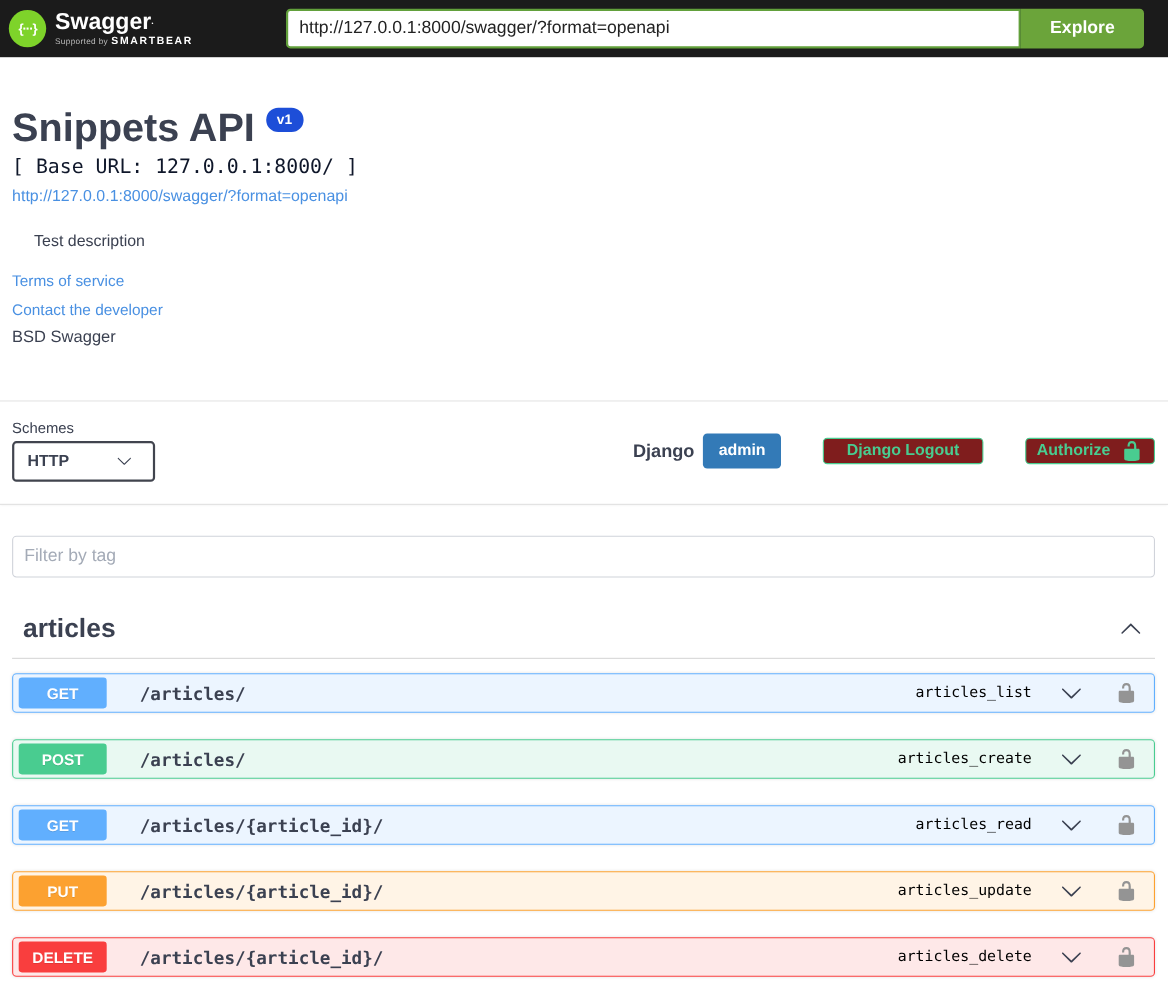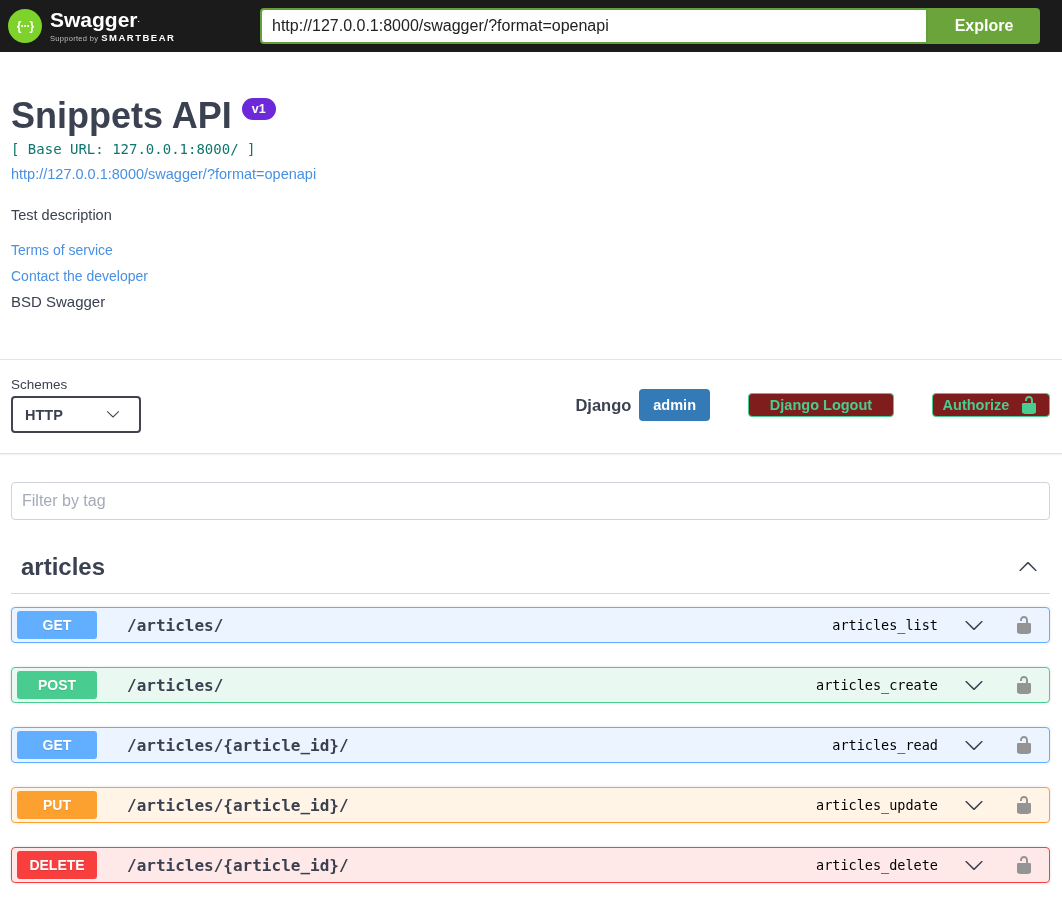--- a/index.html
+++ b/index.html
@@ -24,25 +24,25 @@
                  color:#fff; font-weight:bold; font-size:16px; cursor:pointer;
                  font-family:"Liberation Sans", sans-serif; }
 
   
   .wrap { padding:0 12px 0 11px; }
 
   
   .info { padding:44px 0 0; }
   .title-row { display:flex; align-items:flex-start; }
   .api-title { font-size:36px; font-weight:bold; color:#3b4151; line-height:40px; }
-  .ver-badge { margin:2px 0 0 10px; background:#6d28d9; color:#fff; font-size:12.5px; font-weight:bold;
+  .ver-badge { margin:2px 0 0 10px; background:#1d4ed8; color:#fff; font-size:12.5px; font-weight:bold;
                padding:4px 10px; border-radius:57px; }
-  .base-url { margin-top:5px; font-family:"DejaVu Sans Mono", monospace; font-size:14px; color:#0f766e; }
+  .base-url { margin-top:5px; font-family:"DejaVu Sans Mono", monospace; font-size:18px; color:#0f172a; }
   .spec-link { margin-top:9px; font-size:14.5px; color:#4990e2; text-decoration:none; display:inline-block; }
-  .info-desc { margin-top:24px; font-size:14.5px; color:#3b4151; }
+  .info-desc { margin-top:24px; font-size:14.5px; color:#3b4151;margin-left:20px; }
   .info-link { display:block; margin-top:10px; font-size:14px; color:#4990e2; text-decoration:none; line-height:26px; }
   .info-link.dark { color:#3b4151; font-size:15px; }
   .info-bottom-pad { height:44px; }
 
   
   .scheme-section { border-top:1px solid #e4e4e4; border-bottom:1px solid #e0e0e0;
                     box-shadow:0 1px 2px rgba(0,0,0,.06); }
   .scheme-inner { padding:17px 12px 20px 11px; display:flex; align-items:center; justify-content:space-between; }
   .schemes { display:flex; flex-direction:column; }
   .schemes-label { font-size:13.5px; color:#3b4151; margin-bottom:4px; }

